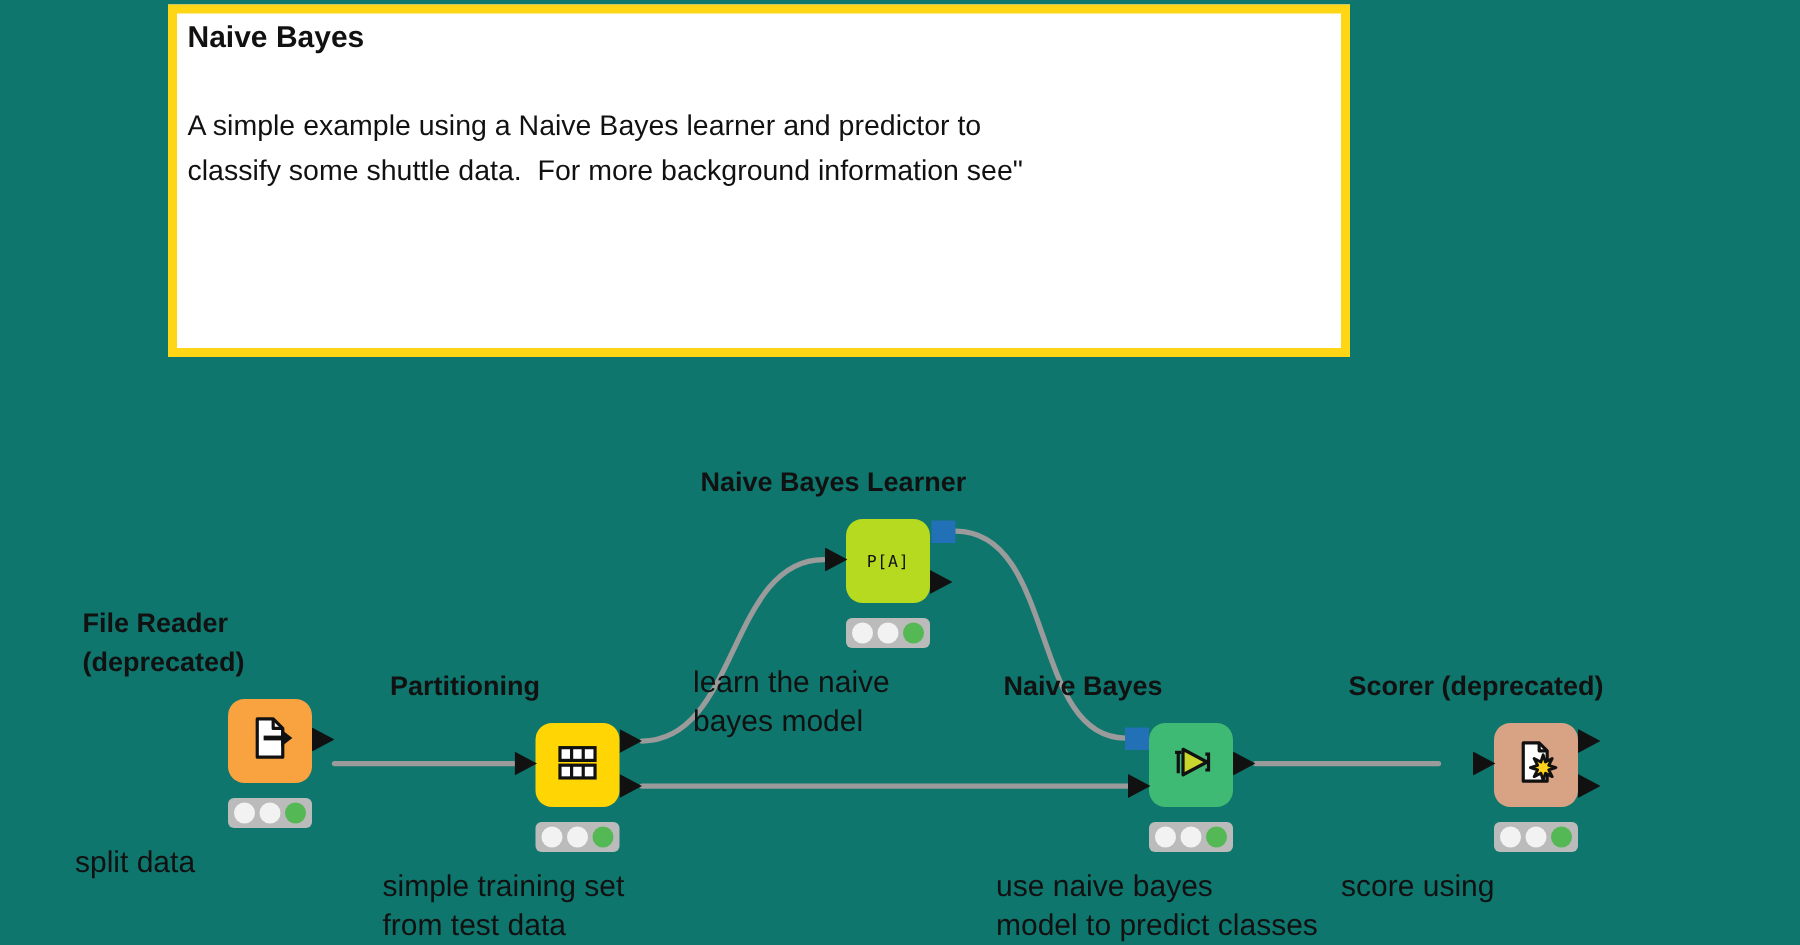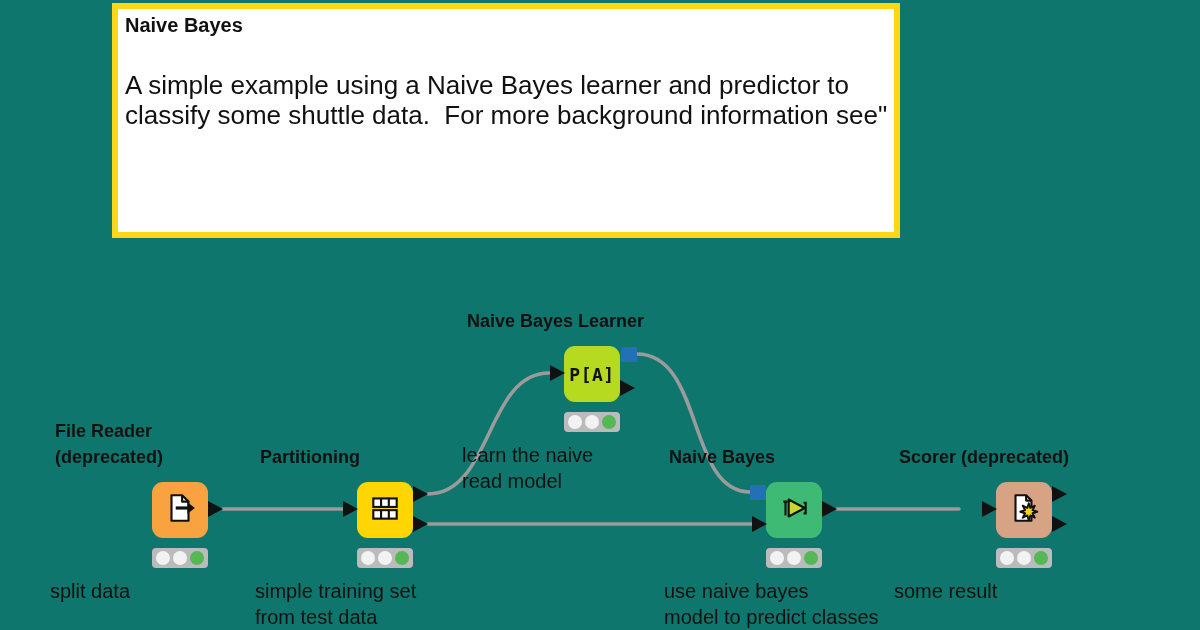--- a/index.html
+++ b/index.html
@@ -7,21 +7,21 @@
   body { width:1200px; height:630px; font-family:"Liberation Sans", sans-serif; color:var(--text); }
   .canvas { position:relative; width:1200px; height:630px; overflow:hidden; background:#0f766e;padding-left:48px; }
 
   
   .annotation {
     position:absolute; left:112px; top:3px; width:788px; height:235px;
     box-sizing:border-box; background:#ffffff;
     border:6px solid var(--annotation_border); padding:4px 7px;
   }
   .annotation-title { font-size:20px; font-weight:bold; line-height:24px; }
-  .annotation-body { margin-top:33px; font-size:26px; line-height:30px; }
+  .annotation-body { margin-top:33px; font-size:19px; line-height:30px; }
   .annotation-body div { white-space:pre; }
 
   
   .wires { position:absolute; left:0; top:0; width:1200px; height:630px; }
   .conn { stroke:var(--connection); stroke-width:3.5; fill:none; stroke-linecap:round; }
 
   
   .node { position:absolute; width:56px; height:56px; }
   .node-body {
     position:relative; width:56px; height:56px; border-radius:11px;
@@ -55,21 +55,21 @@
          clip-path:polygon(0 0, 100% 50%, 0 100%); }
   .in   { left:-14px; }
   .out  { right:-15px; }
   .mid  { top:19px; }
   .ptop { top:4px; }
   .pbot { top:34px; }
   .blue { width:16px; height:15px; background:var(--port_blue); }
   .blue.out-model { right:-17px; top:1px; }
   .blue.in-model  { left:-16px;  top:3px; }
 
-  .icon-text { font-family:"DejaVu Sans Mono", monospace; font-weight:bold; font-size:18px; color:#111; letter-spacing:0.5px; }
+  .icon-text { font-family:"DejaVu Sans Mono", monospace; font-weight:normal; font-size:11px; color:#111; letter-spacing:0.5px; }
 </style>
 </head>
 <body>
 
 <div class="canvas">
 
   <div class="annotation">
     <div class="annotation-title">Naive Bayes</div>
     <div class="annotation-body">
       <div>A simple example using a Naive Bayes learner and predictor to</div>
@@ -78,21 +78,21 @@
   </div>
 
   <svg class="wires" viewBox="0 0 1200 630">
     <path class="conn" d="M223,509 H343"></path>
     <path class="conn" d="M428,494 C492,494 486,373 549,373"></path>
     <path class="conn" d="M637,354 C704,354 687,492 750,492"></path>
     <path class="conn" d="M428,524 H752"></path>
     <path class="conn" d="M837,509 H959"></path>
   </svg>
 
-  <div class="node" style="left:152px; top:482px;">
+  <div class="node" style="left:152px; top:466px;">
     <div class="node-label">
       <div>File Reader</div>
       <div>(deprecated)</div>
     </div>
     <div class="node-body body-file-reader">
       <span>
         <svg width="34" height="34" viewBox="0 0 32 32">
           <path d="M8 4 h10 l6 6 v18 h-16 z" fill="#ffffff" stroke="#111" stroke-width="2" stroke-linejoin="round"></path>
           <path d="M18 4 v6 h6" fill="none" stroke="#111" stroke-width="2" stroke-linejoin="round"></path>
           <rect x="12" y="14.5" width="12" height="3" fill="#111"></rect>
@@ -151,21 +151,21 @@
       <span class="port blue out-model"></span>
       <span class="port tri out pbot"></span>
     </div>
     <div class="node-lights">
       <span class="lamp"></span>
       <span class="lamp"></span>
       <span class="lamp on"></span>
     </div>
     <div class="node-caption">
       <div>learn the naive</div>
-      <div>read model</div>
+      <div>bayes model</div>
     </div>
   </div>
 
   <div class="node" style="left:766px; top:482px;">
     <div class="node-label">
       <div>Naive Bayes</div>
     </div>
     <div class="node-body body-predictor">
       <span>
         <svg width="34" height="34" viewBox="0 0 32 32">
@@ -204,17 +204,17 @@
       <span class="port tri in mid"></span>
       <span class="port tri out ptop"></span>
       <span class="port tri out pbot"></span>
     </div>
     <div class="node-lights">
       <span class="lamp"></span>
       <span class="lamp"></span>
       <span class="lamp on"></span>
     </div>
     <div class="node-caption">
-      <div>some result</div>
+      <div>score using</div>
     </div>
   </div>
 
 </div>
 
 </body></html>

